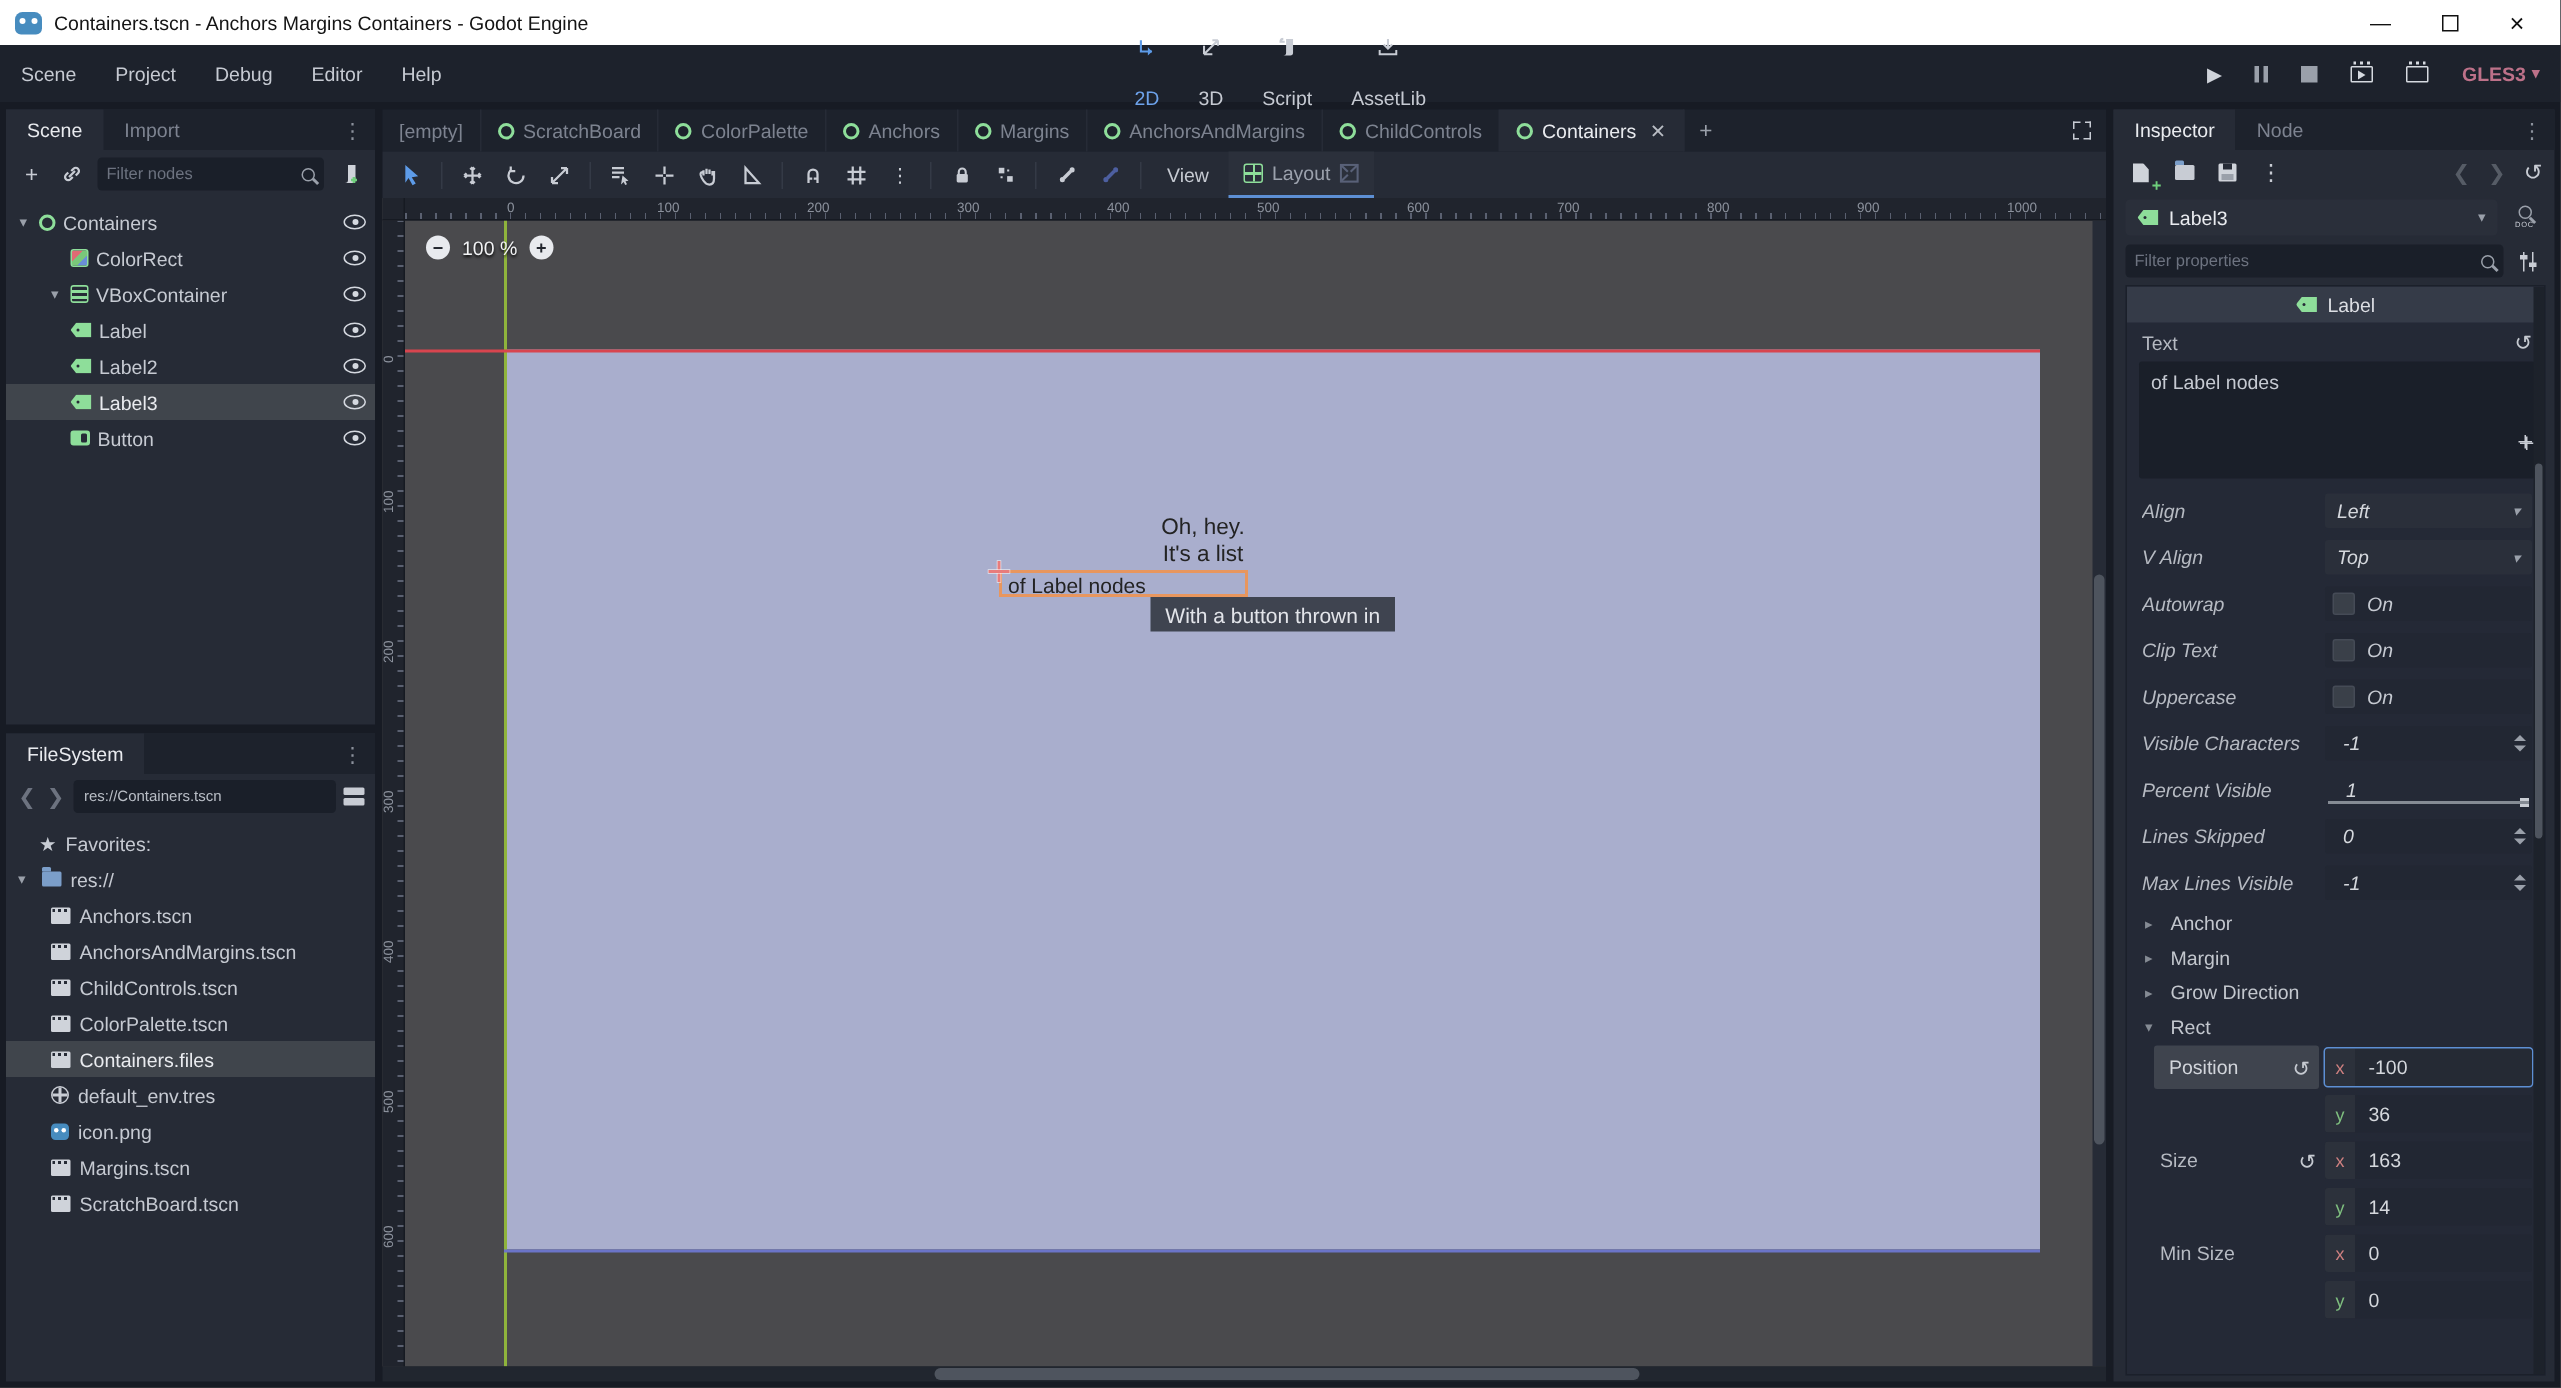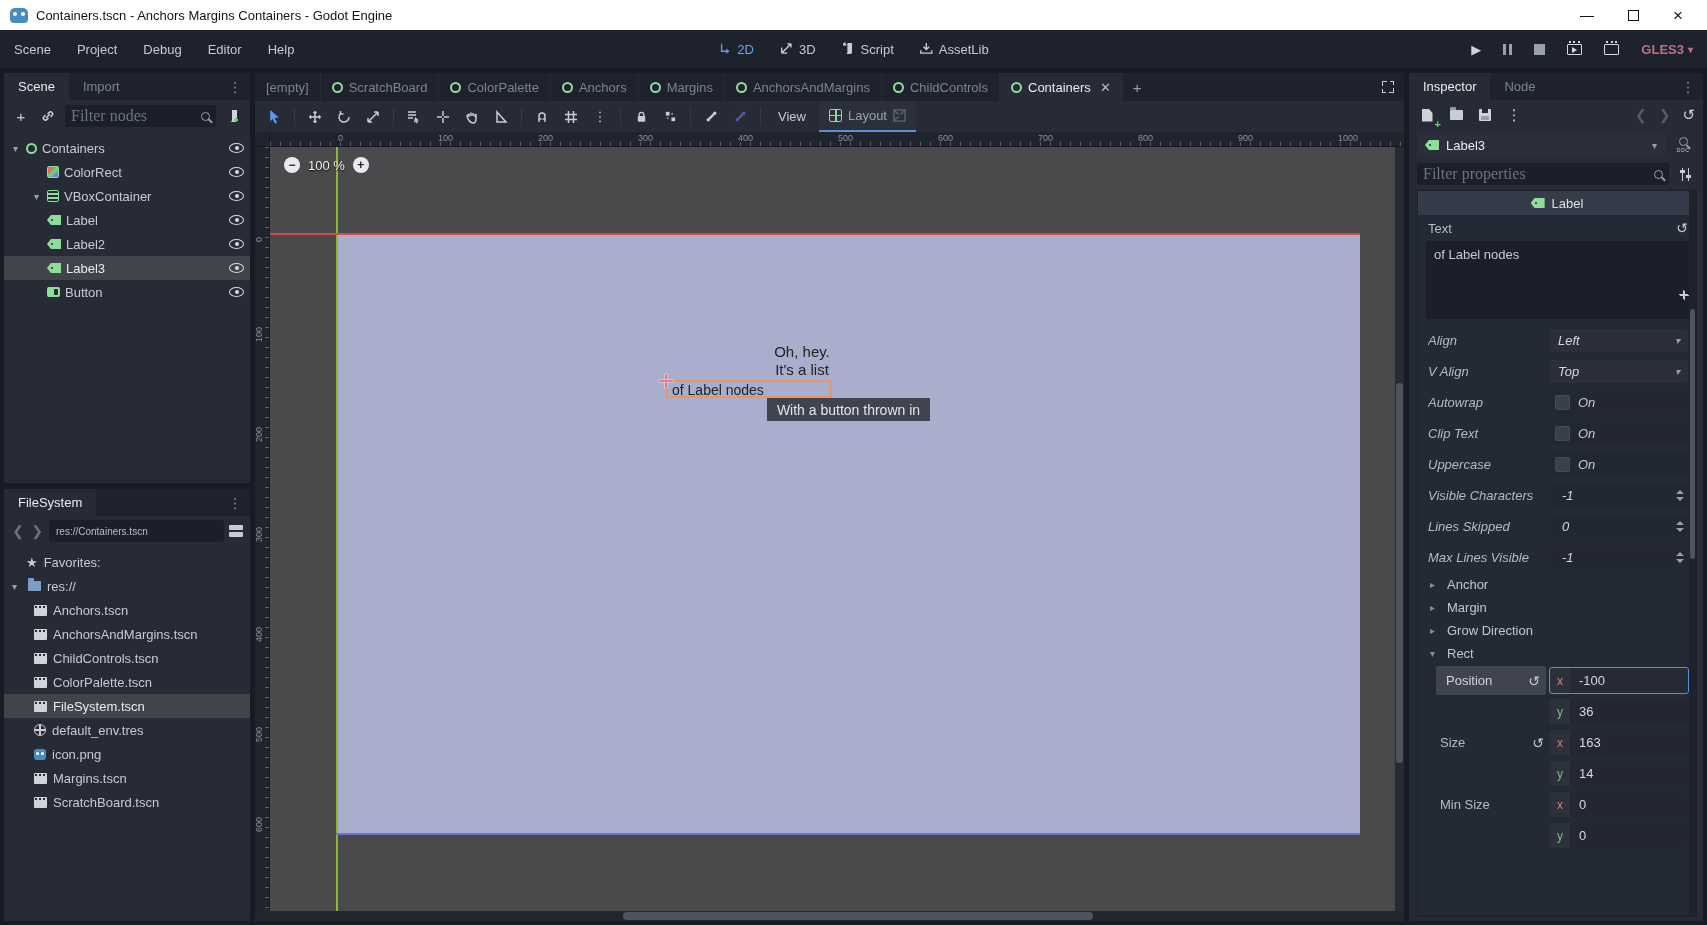--- a/index.html
+++ b/index.html
@@ -21,21 +21,21 @@
   .maxbox{width:11px;height:11px;border:1.5px solid #111;display:inline-block;}
   .godot-logo{width:18px;height:15px;background:#478cbf;border-radius:5px 5px 4px 4px;position:relative;}
   .godot-logo::before,.godot-logo::after{content:'';position:absolute;top:4px;width:4px;height:4px;border-radius:50%;background:#fff;}
   .godot-logo::before{left:3px}.godot-logo::after{right:3px}
 
   
   .menubar{height:38px;background:var(--menubar);display:flex;align-items:center;padding:0 14px;flex:0 0 auto;position:relative;}
   .menus{display:flex;gap:26px;}
   .menu-item{color:var(--text);cursor:default;}
   .workspaces{position:absolute;left:50%;transform:translateX(-50%);display:flex;gap:26px;align-items:center;}
-  .ws{display:flex;gap:6px;color:var(--text);}
+  .ws{display:flex;gap:20px;align-items:center;color:var(--text);flex-direction:column;}
   .ws.active{color:#6da2ea;}
   .runbar{margin-left:auto;display:flex;align-items:center;gap:22px;}
   .runbtn{color:#cfd3da;font-size:13px;display:flex;align-items:center;}
   .pauseico{display:flex;gap:3px}.pauseico i{width:3px;height:11px;background:#9aa0aa;display:block}
   .stopico{width:11px;height:11px;background:#9aa0aa;}
   .movieico{width:15px;height:11px;border:1.5px solid #d6dae0;border-radius:1px;position:relative;}
   .movieico::before{content:'';position:absolute;top:-4px;left:1px;right:1px;height:2px;
       background:repeating-linear-gradient(90deg,#d6dae0 0 2px,transparent 2px 4.5px);}
   .movieico.play::after{content:'';position:absolute;left:4px;top:2px;border-left:5px solid #d6dae0;border-top:3px solid transparent;border-bottom:3px solid transparent;}
   .driver{color:#bd7189;font-weight:bold;display:flex;align-items:center;gap:4px;}
@@ -50,21 +50,21 @@
   .dock-tabs{height:27px;background:var(--tabrow);display:flex;align-items:stretch;flex:0 0 auto;}
   .dtab{padding:0 14px;display:flex;align-items:center;color:var(--dim);}
   .dtab.active{background:var(--panel);color:var(--white);}
   .dots{margin-left:auto;color:#8b919c;display:flex;align-items:center;padding:0 8px;font-size:14px;}
 
   
   .scene-dock{height:410px;flex:0 0 auto;}
   .dock-toolbar{height:32px;display:flex;align-items:center;gap:7px;padding:0 7px;flex:0 0 auto;}
   .tool-ic{width:20px;height:20px;display:flex;align-items:center;justify-content:center;color:#c8ccd4;font-size:15px;}
   .searchbox{flex:1;height:22px;background:var(--field);border-radius:3px;display:flex;align-items:center;padding:0 6px;gap:5px;min-width:0;}
-  .searchbox input{flex:1;background:transparent;border:0;outline:0;color:#aeb3bc;font-family:Liberation Serif, serif;font-size:16px;min-width:0;}
+  .searchbox input{flex:1;background:transparent;border:0;outline:0;color:#aeb3bc;font-family:Liberation Sans, sans-serif;font-size:11px;min-width:0;}
   .searchbox input::placeholder{color:#6d7380;}
   .i-magnifier{width:9px;height:9px;border:1.5px solid #9aa0aa;border-radius:50%;position:relative;flex:0 0 auto;}
   .i-magnifier::after{content:'';position:absolute;width:5px;height:1.5px;background:#9aa0aa;bottom:-2px;right:-4px;transform:rotate(45deg);}
   .tree{flex:1;overflow:hidden;padding:4px 0;}
   .trow{height:24px;display:flex;align-items:center;gap:5px;padding:0 6px;}
   .trow.selected{background:var(--sel);}
   .trow .arr{width:11px;color:#9aa0aa;font-size:10px;text-align:center;flex:0 0 auto;}
   .trow .lbl{color:var(--text);}
   .trow .eye{margin-left:auto;}
   .i-eye{width:15px;height:10px;border:1.5px solid #d5d9e0;border-radius:50%;position:relative;flex:0 0 auto;}
@@ -418,21 +418,21 @@
             <span>ChildControls.tscn</span>
           </div>
           <div class="frow">
             <span class="ind1"></span>
               <span class="i-clapper"></span>
             <span>ColorPalette.tscn</span>
           </div>
           <div class="frow selected">
             <span class="ind1"></span>
               <span class="i-clapper"></span>
-            <span style="color:#e9ebef">FileSystem.tscn</span>
+            <span style="color:#e9ebef">Containers.files</span>
           </div>
           <div class="frow">
             <span class="ind1"></span>
               <span class="i-globe"></span>
             <span>default_env.tres</span>
           </div>
           <div class="frow">
             <span class="ind1"></span>
               <span class="i-godotpng"></span>
             <span>icon.png</span>
@@ -754,20 +754,29 @@
                 <span class="numfield">
               <span>-1</span>
               <span class="spin">
                     <i class="up"></i>
                     <i class="dn"></i>
                   </span>
             </span>
               </span>
           </div>
           <div class="prow">
+            <span class="plabel">Percent Visible</span>
+            <span class="pval">
+                <span class="sliderfield">
+              <span>1</span>
+              <span class="knob"></span>
+            </span>
+              </span>
+          </div>
+          <div class="prow">
             <span class="plabel">Lines Skipped</span>
             <span class="pval">
                 <span class="numfield">
               <span>0</span>
               <span class="spin">
                     <i class="up"></i>
                     <i class="dn"></i>
                   </span>
             </span>
               </span>

